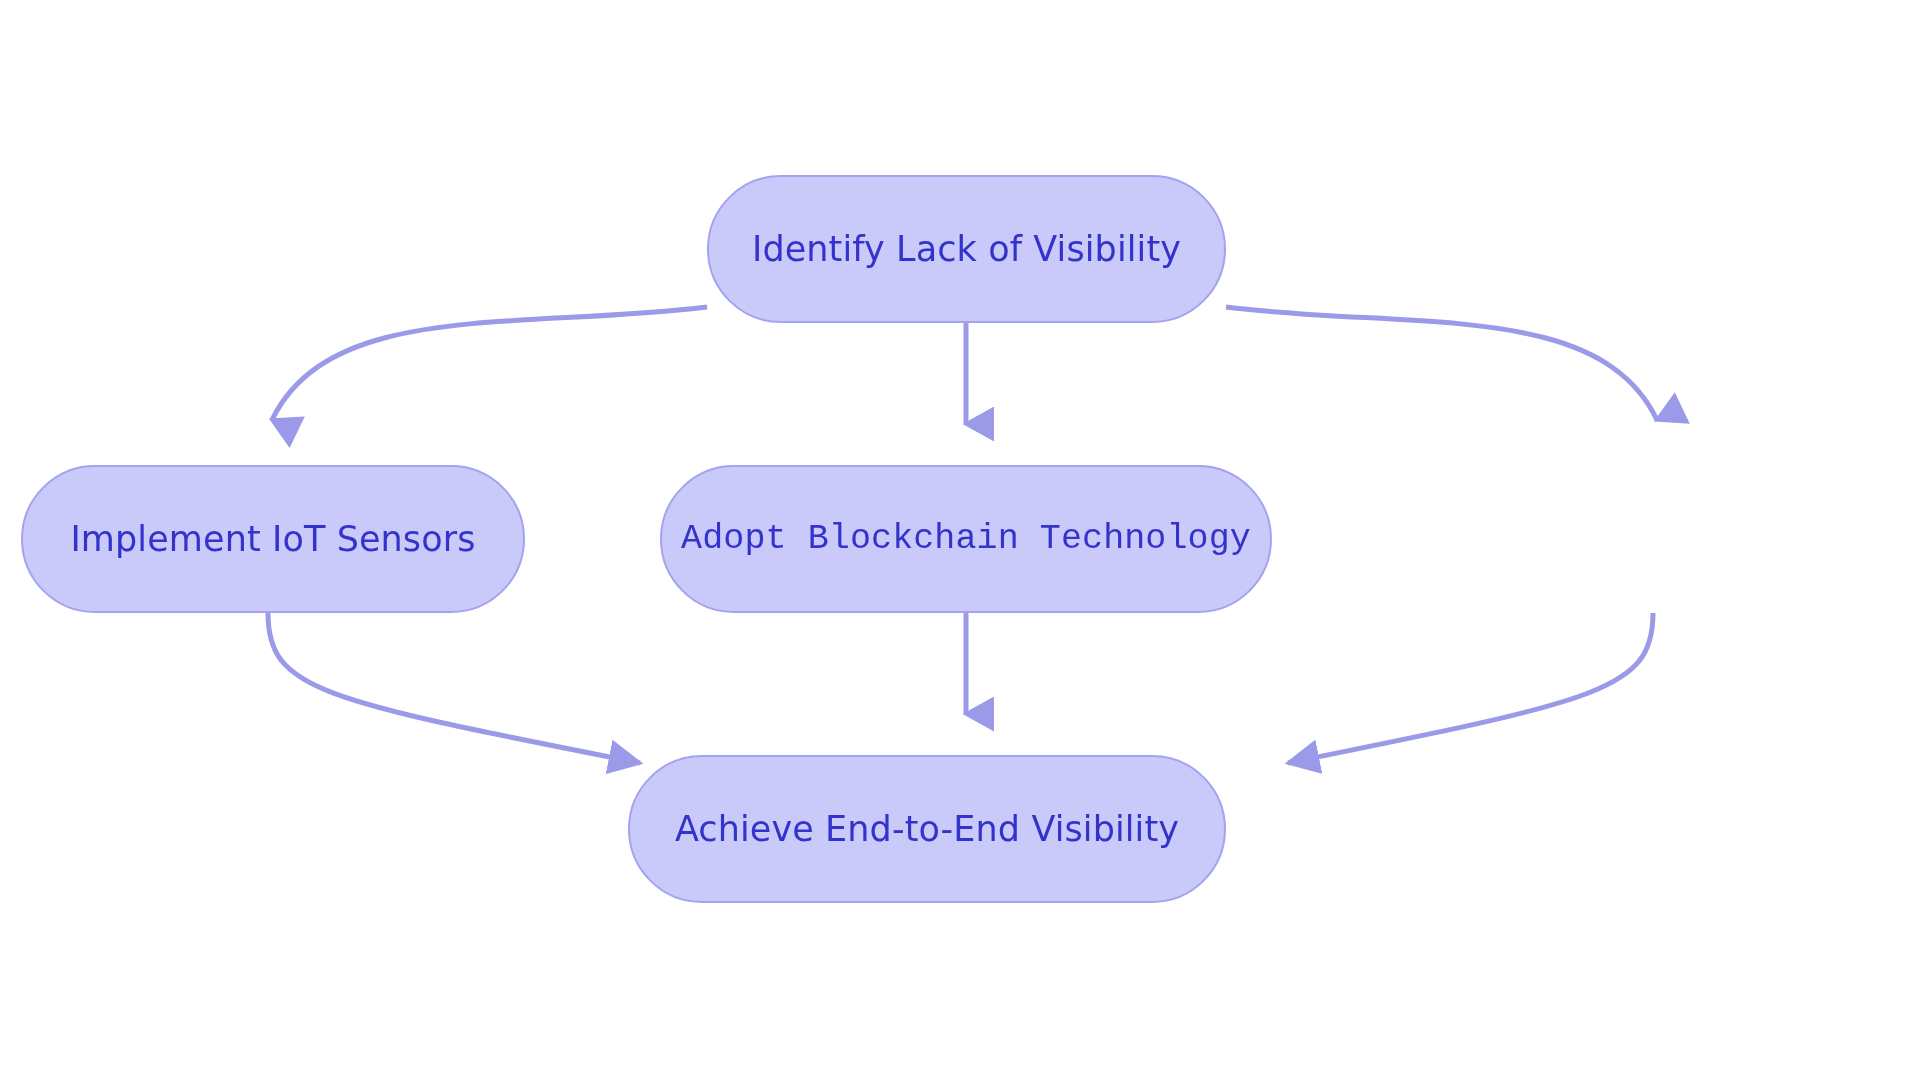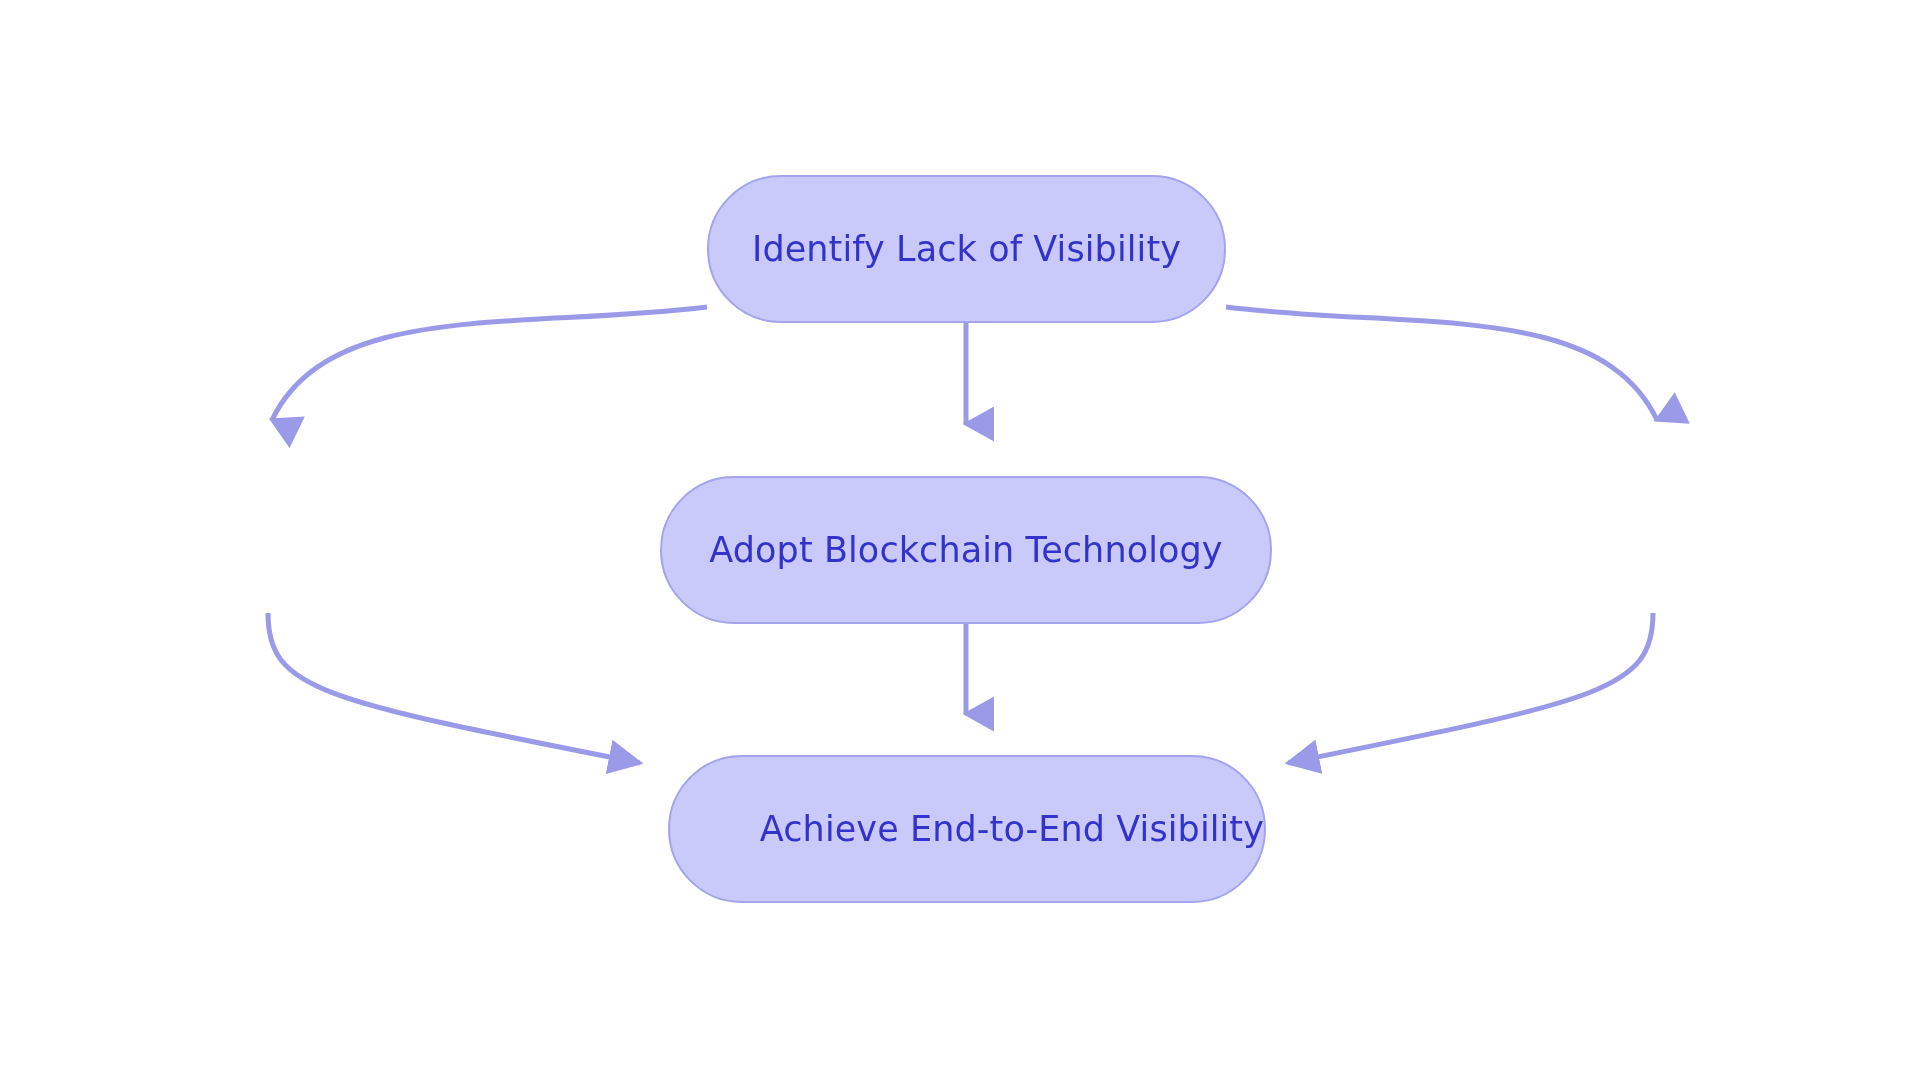--- a/index.html
+++ b/index.html
@@ -40,23 +40,23 @@
     color: #3333cc;
     font-size: 35px;
     font-weight: 400;
     letter-spacing: 0.1px;
     white-space: nowrap;
     line-height: 1;
   }
   
   #node-identify     { left: 707px;  top: 175px; width: 519px; height: 148px; }
   #node-iot          { left: 21px;   top: 465px; width: 504px; height: 148px; }
-  #node-blockchain   { left: 660px;  top: 476px; width: 612px; height: 148px; }
+  #node-blockchain   { left: 660px;  top: 465px; width: 612px; height: 148px; font-family: Liberation Mono, monospace; }
   #node-training     { left: 1408px; top: 465px; width: 491px; height: 148px; }
-  #node-visibility   { left: 668px;  top: 755px; width: 598px; height: 148px; justify-content: flex-end; }
+  #node-visibility   { left: 628px;  top: 755px; width: 598px; height: 148px; }
 </style>
 </head>
 <body>
 
 <div id="flowchart-root">
 
   <svg id="edge-layer" viewBox="0 0 1920 1083" xmlns="http://www.w3.org/2000/svg">
     <defs>
       <marker id="arrow-down" viewBox="0 0 10 10" refX="5" refY="9" markerWidth="7" markerHeight="7" orient="auto-start-reverse">
         <path d="M 0 1 L 10 1 L 5 10 z" fill="#9a9ae8"></path>
@@ -76,20 +76,23 @@
 
     <path d="M 966 613 L 966 714" fill="none" stroke="#9a9ae8" stroke-width="5" marker-end="url(#arrow-down)"></path>
 
     <path d="M 1653 613 C 1653 690, 1600 700, 1288 763" fill="none" stroke="#9a9ae8" stroke-width="5" marker-end="url(#arrow-head)"></path>
   </svg>
 
   <div class="node" id="node-identify">
     <span class="node-label">Identify Lack of Visibility</span>
   </div>
 
+  <div class="node" id="node-iot">
+    <span class="node-label">Implement IoT Sensors</span>
+  </div>
 
   <div class="node" id="node-blockchain">
     <span class="node-label">Adopt Blockchain Technology</span>
   </div>
 
 
   <div class="node" id="node-visibility">
     <span class="node-label">Achieve End-to-End Visibility</span>
   </div>
 

